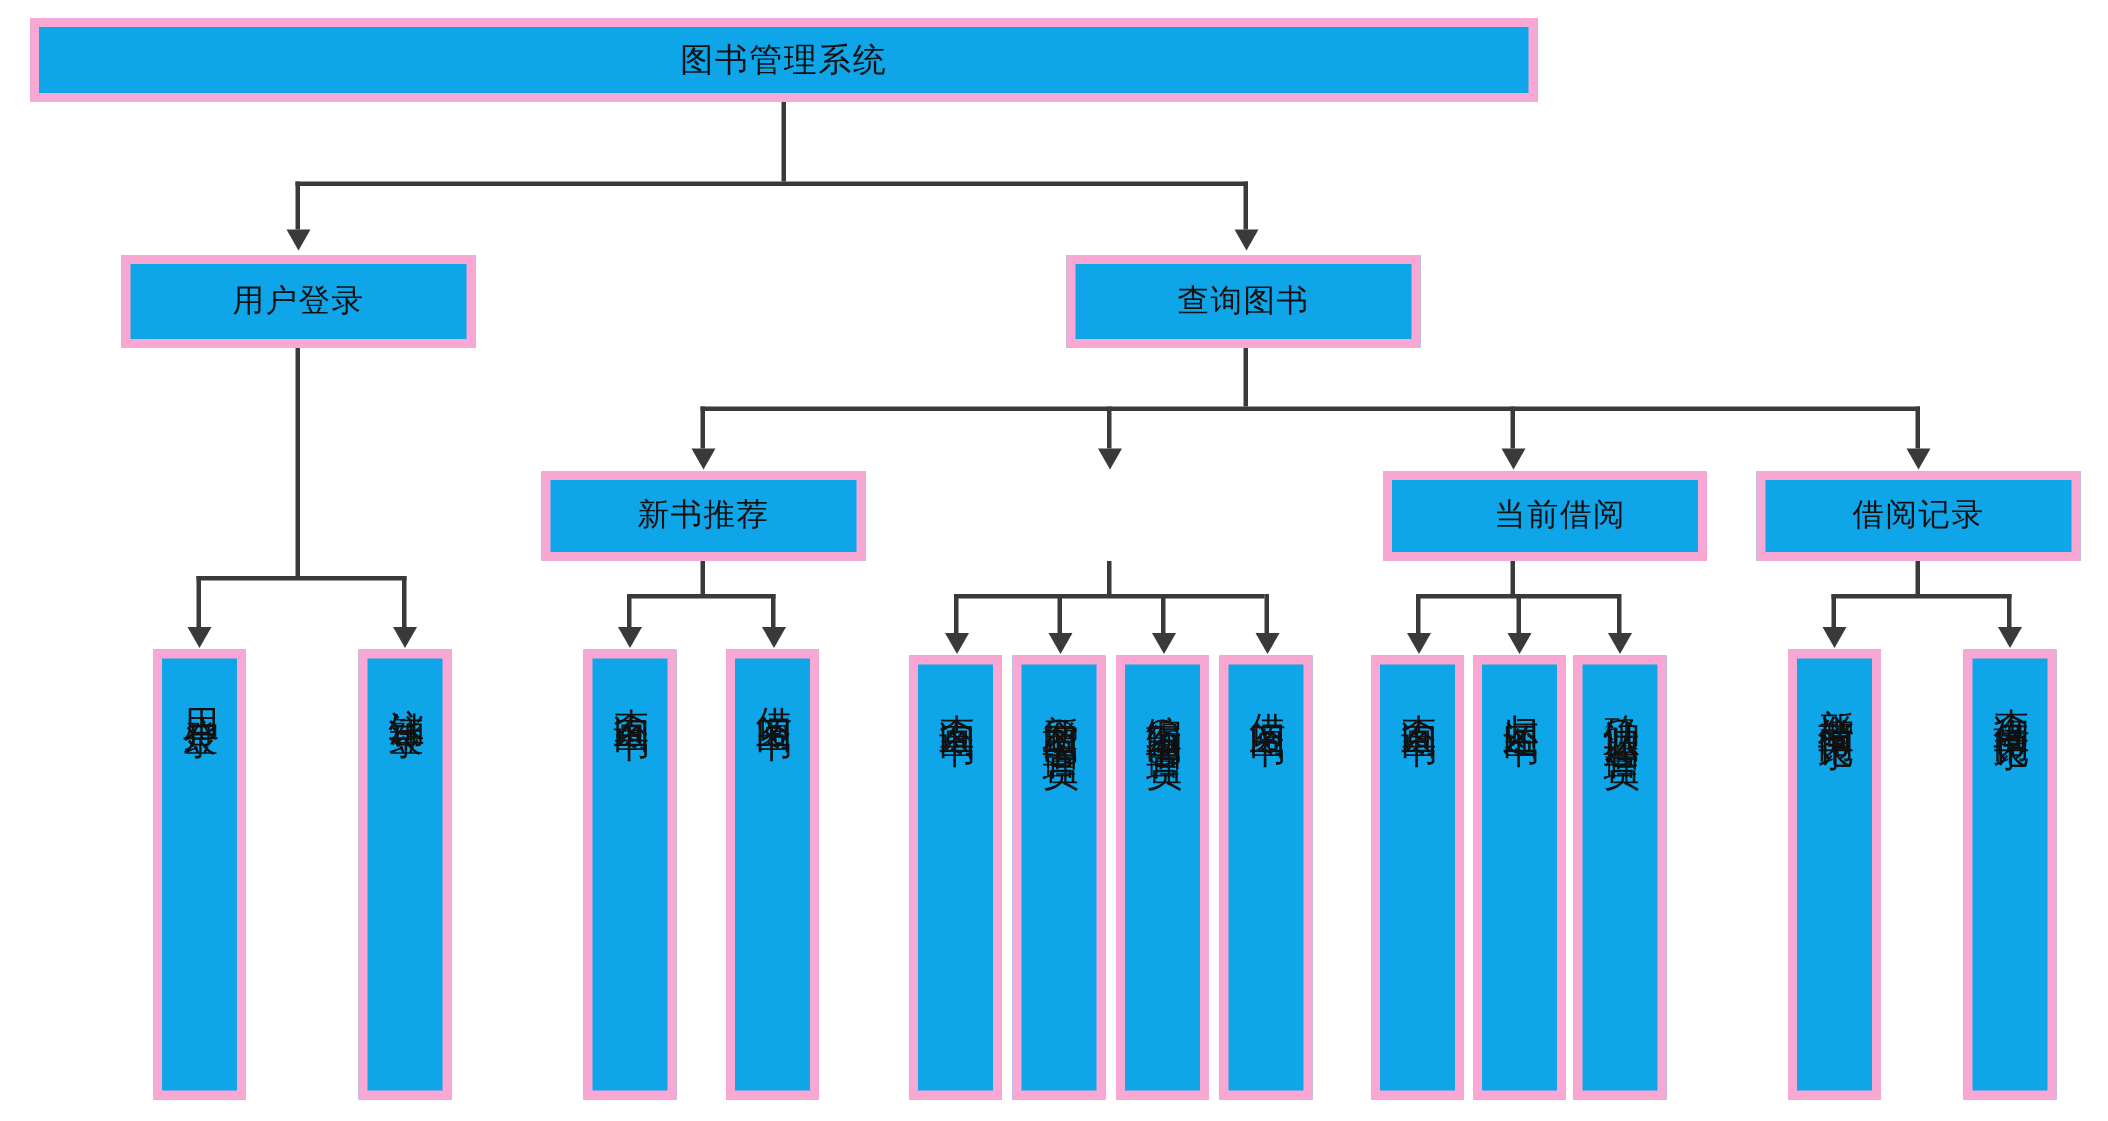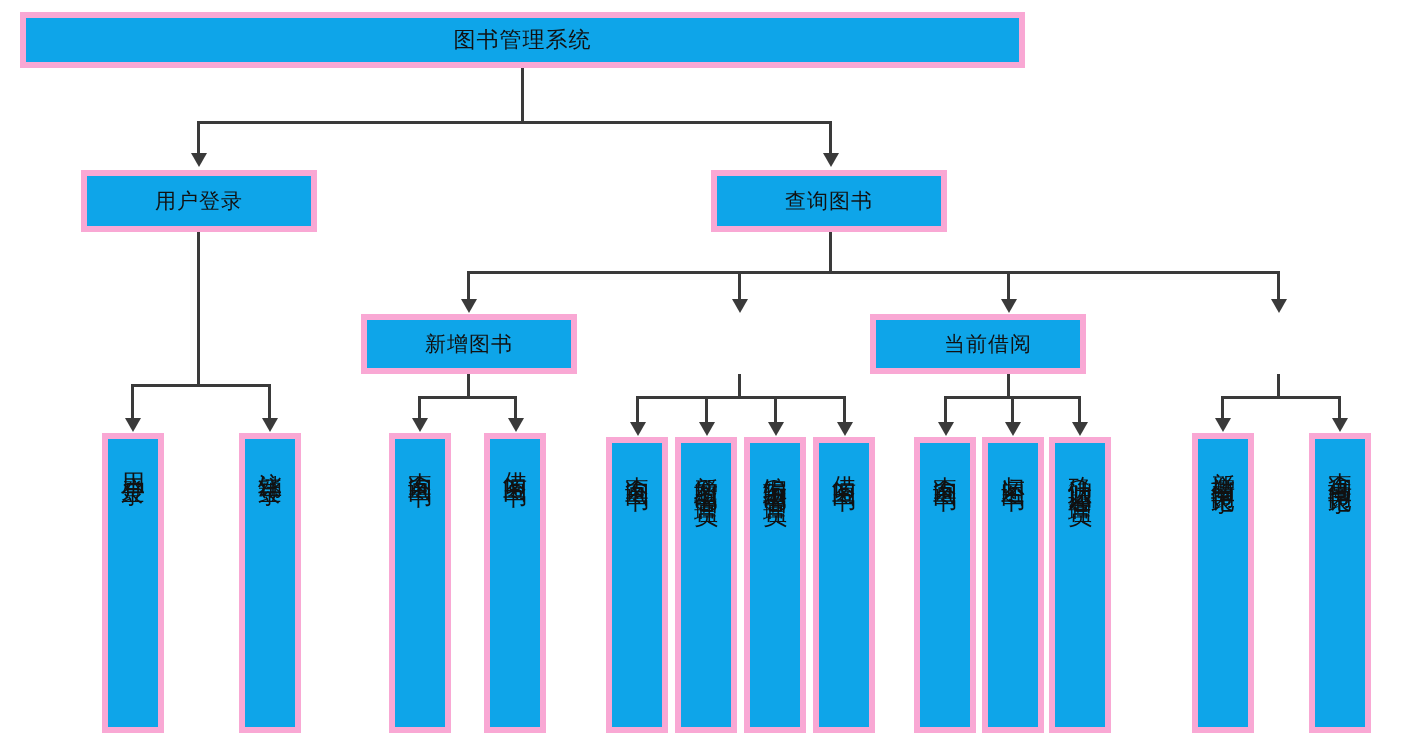--- a/index.html
+++ b/index.html
@@ -147,22 +147,23 @@
   <div class="conn vline" style="left:1221px; top:396px; height:22px;"></div>
   <div class="arrow" style="left:1215px; top:418px;"></div>
   <div class="conn vline" style="left:1338px; top:396px; height:22px;"></div>
   <div class="arrow" style="left:1332px; top:418px;"></div>
 
   <div class="node horiz root" style="left:20px; top:12px; width:1005px; height:56px;">图书管理系统</div>
 
   <div class="node horiz" style="left:81px; top:170px; width:236px; height:62px;">用户登录</div>
   <div class="node horiz" style="left:711px; top:170px; width:236px; height:62px;">查询图书</div>
 
-  <div class="node horiz" style="left:361px; top:314px; width:216px; height:60px;">新增图书</div>
-  <div class="node horiz" style="left:870px; top:314px; width:216px; height:60px;padding-left:20px;">当前借阅</div>
+  <div class="node horiz" style="left:361px; top:314px; width:216px; height:60px;">新书推荐</div>
+  <div class="node horiz" style="left:922px; top:314px; width:216px; height:60px;padding-left:20px;">当前借阅</div>
+  <div class="node horiz" style="left:1171px; top:314px; width:216px; height:60px;">借阅记录</div>
 
   <div class="node vert" style="left:102px; top:433px; width:62px; height:300px;">
     <span class="vlabel">用户登录</span>
   </div>
   <div class="node vert" style="left:239px; top:433px; width:62px; height:300px;">
     <span class="vlabel">注销登录</span>
   </div>
 
   <div class="node vert" style="left:389px; top:433px; width:62px; height:300px;">
     <span class="vlabel">查询图书</span>

